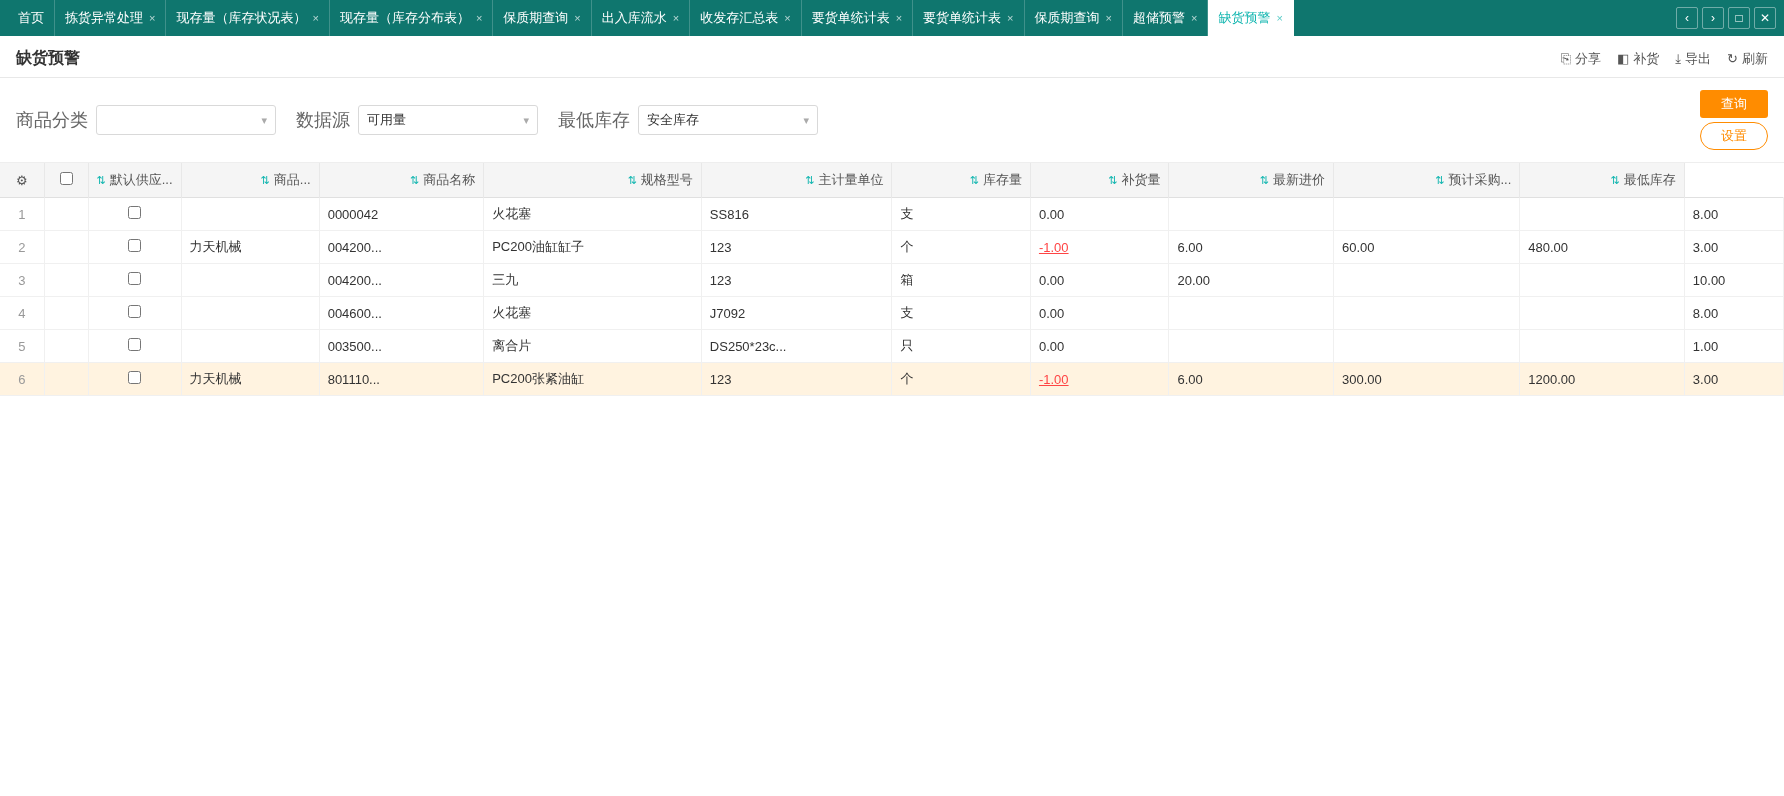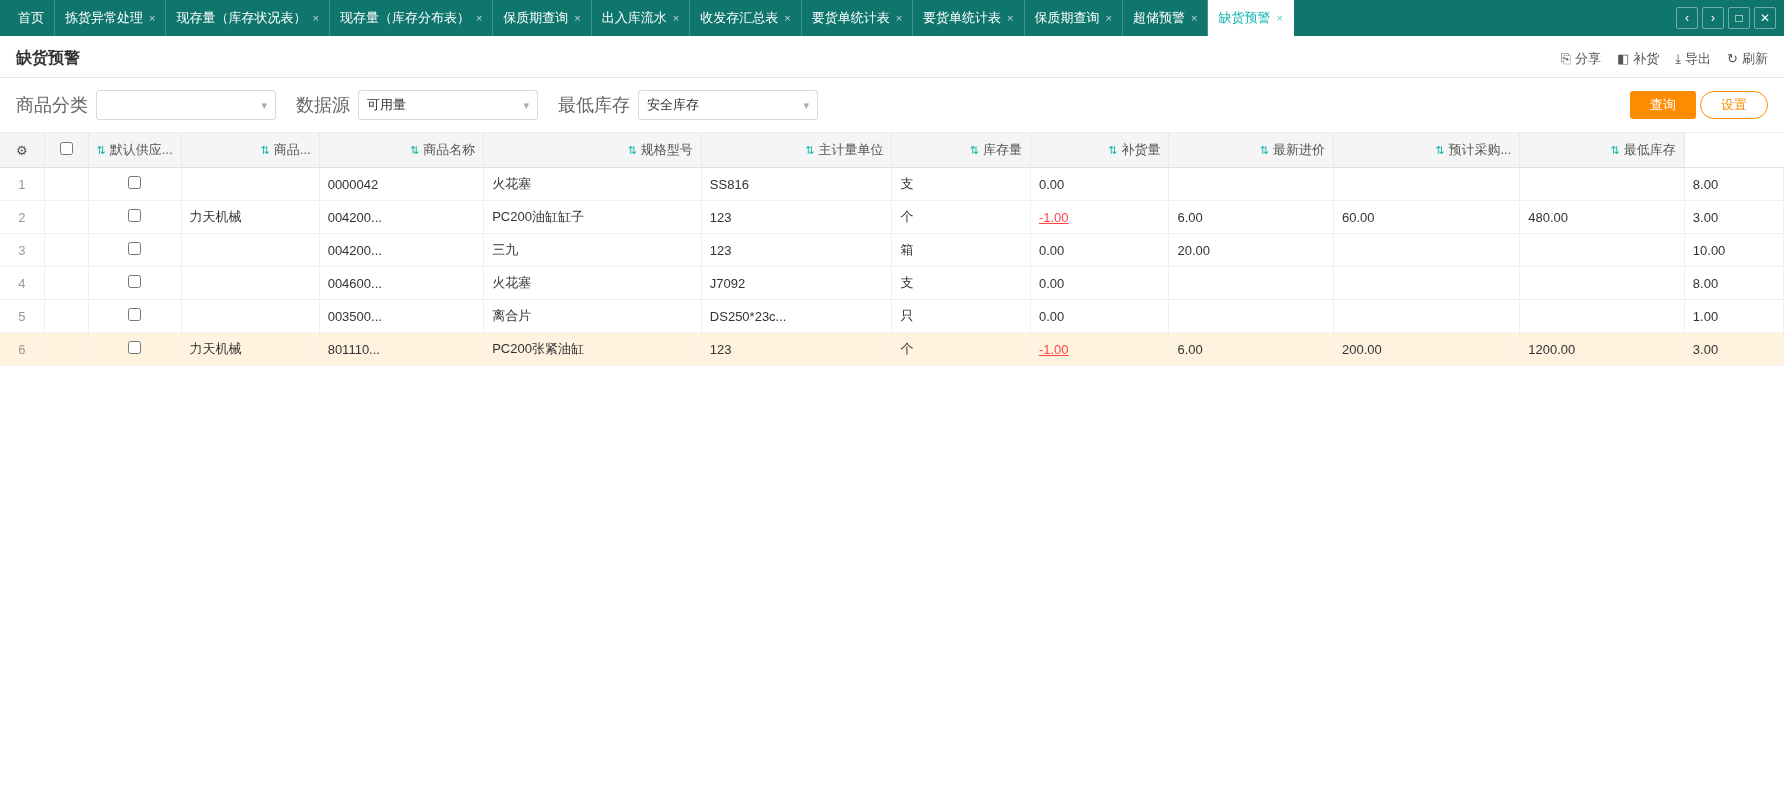--- a/index.html
+++ b/index.html
@@ -121,21 +121,21 @@
       color: #333;
     }
     .filter-select .arrow {
       margin-left: auto;
       color: #aaa;
       font-size: 11px;
     }
     .filter-actions {
       margin-left: auto;
       display: flex;
-      flex-direction: row;
+      flex-direction: column;
       gap: 4px;
     }
     .btn-query {
       background: #ff8c00;
       color: #fff;
       border: none;
       border-radius: 3px;
       padding: 5px 20px;
       font-size: 13px;
       cursor: pointer;
@@ -469,21 +469,21 @@
       <td class="checkbox-col">
         <input type="checkbox" style="">
       </td>
       <td>力天机械</td>
       <td>801110...</td>
       <td>PC200张紧油缸</td>
       <td>123</td>
       <td>个</td>
       <td class="negative">-1.00</td>
       <td>6.00</td>
-      <td>200.00</td>
+      <td>300.00</td>
       <td>1200.00</td>
       <td>3.00</td>
     </tr>
         </tbody>
     </table>
   </div>
 
 </div>
 
 </body></html>

